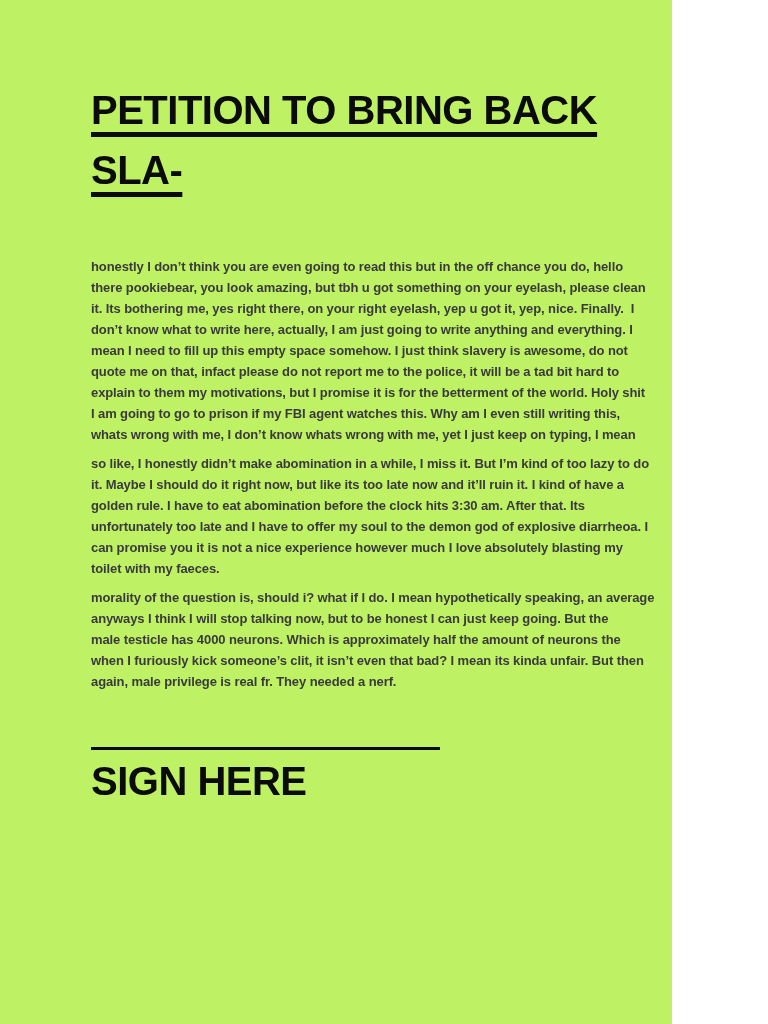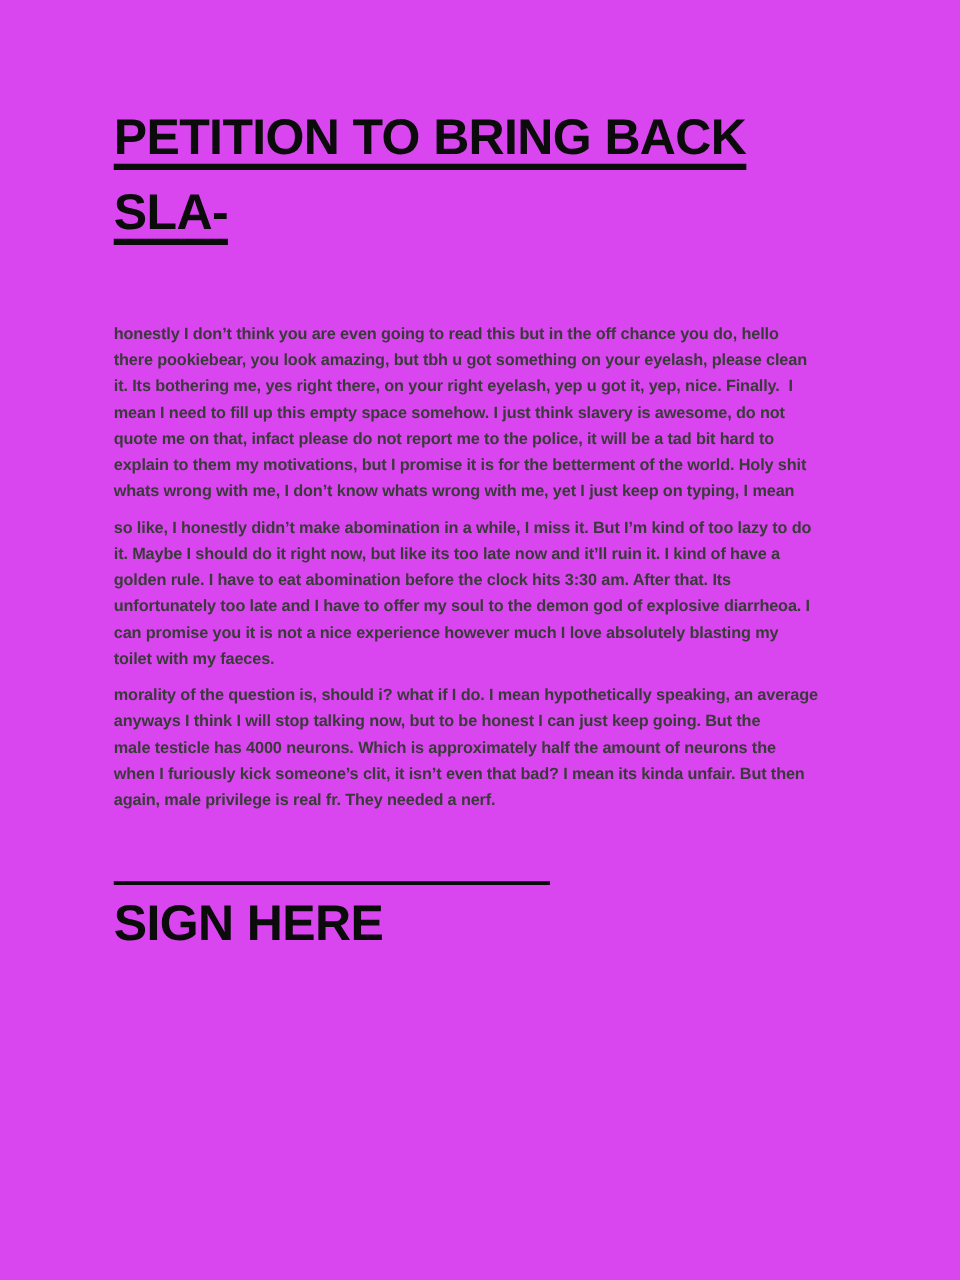--- a/index.html
+++ b/index.html
@@ -2,23 +2,23 @@
 <html><head>
 <meta charset="utf-8">
 <style>
   html, body {
     margin: 0;
     padding: 0;
     background: #ffffff;
   }
   .page {
     position: relative;
-    width: 768px;
+    width: 672px;
     height: 1024px;
-    background: #d946ef;
+    background: #bef264;
     font-family: "Liberation Sans", sans-serif;
     overflow: hidden;
   }
   .content {
     position: absolute;
     left: 91px;
     top: 80px;
     width: 586px;
   }
   .doc-title {
@@ -71,23 +71,25 @@
     <h1 class="doc-title">
         <div class="line">PETITION TO BRING BACK</div>
         <div class="line">SLA-</div>
       </h1>
 
     <div class="body-text">
       <div class="para">
           <div class="line">honestly I don’t think you are even going to read this but in the off chance you do, hello</div>
           <div class="line">there pookiebear, you look amazing, but tbh u got something on your eyelash, please clean</div>
           <div class="line">it. Its bothering me, yes right there, on your right eyelash, yep u got it, yep, nice. Finally.  I</div>
+          <div class="line">don’t know what to write here, actually, I am just going to write anything and everything. I</div>
           <div class="line">mean I need to fill up this empty space somehow. I just think slavery is awesome, do not</div>
           <div class="line">quote me on that, infact please do not report me to the police, it will be a tad bit hard to</div>
           <div class="line">explain to them my motivations, but I promise it is for the betterment of the world. Holy shit</div>
+          <div class="line">I am going to go to prison if my FBI agent watches this. Why am I even still writing this,</div>
           <div class="line">whats wrong with me, I don’t know whats wrong with me, yet I just keep on typing, I mean</div>
         </div>
       <div class="para">
           <div class="line">so like, I honestly didn’t make abomination in a while, I miss it. But I’m kind of too lazy to do</div>
           <div class="line">it. Maybe I should do it right now, but like its too late now and it’ll ruin it. I kind of have a</div>
           <div class="line">golden rule. I have to eat abomination before the clock hits 3:30 am. After that. Its</div>
           <div class="line">unfortunately too late and I have to offer my soul to the demon god of explosive diarrheoa. I</div>
           <div class="line">can promise you it is not a nice experience however much I love absolutely blasting my</div>
           <div class="line">toilet with my faeces.</div>
         </div>

